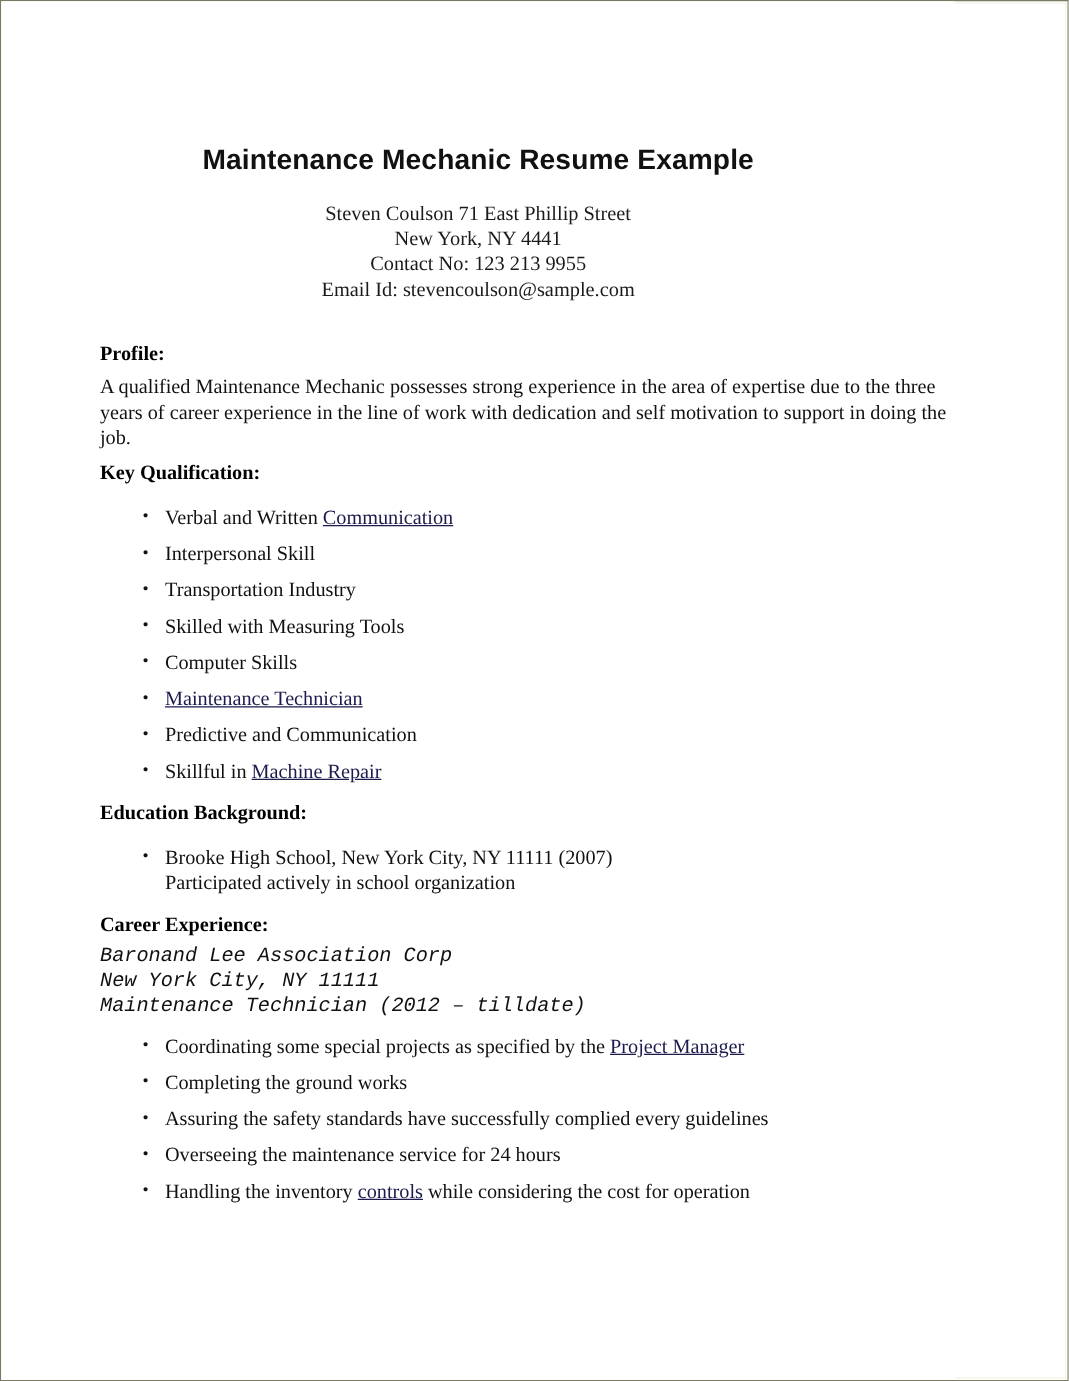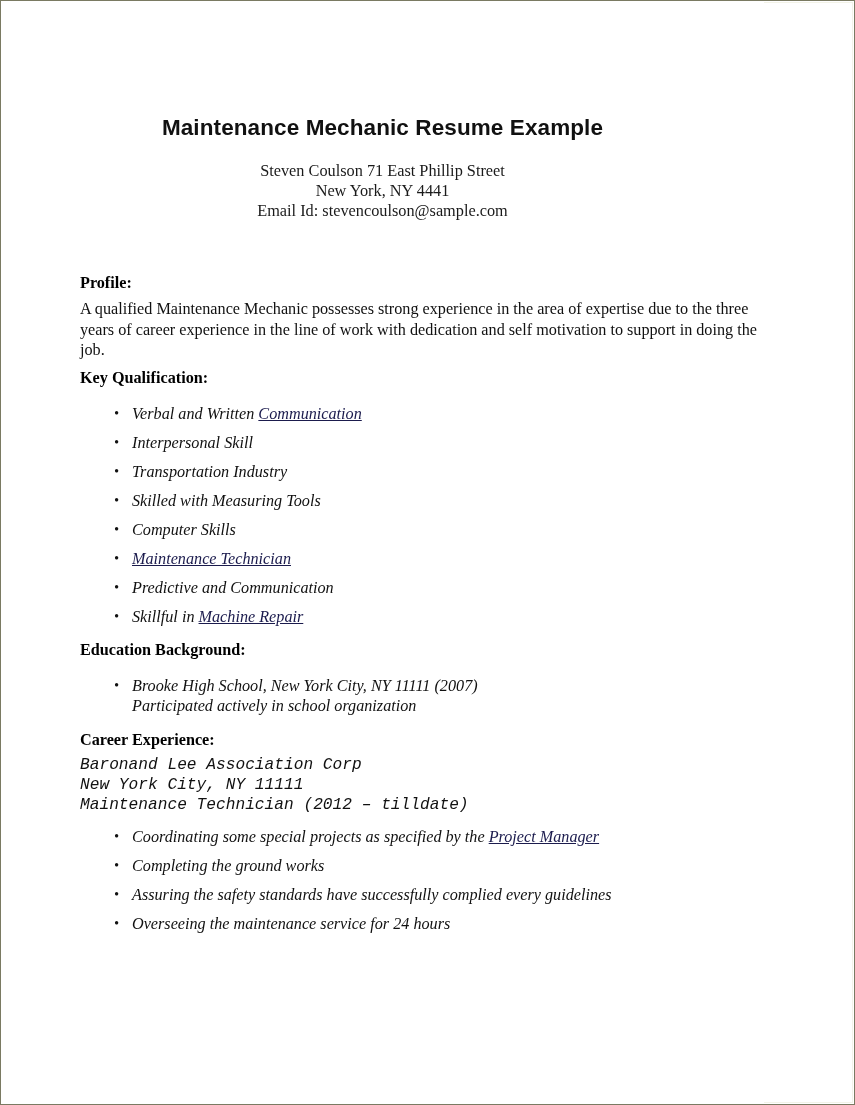--- a/index.html
+++ b/index.html
@@ -85,21 +85,20 @@
     margin: 0 0 7px 0;
     text-align: left;
     color: #111111;
   }
 
   
   ul.bullets {
     list-style: none;
     margin: 0;
     padding: 0;
-    font-style: italic;
   }
   ul.bullets > li {
     position: relative;
     padding-left: 52px;
     font-size: 16.2px;
     line-height: 20px;
     color: #111111;
   }
   ul.bullets > li::before {
     content: "\2022";
@@ -146,20 +145,21 @@
 <body>
 
 <div class="page">
   <div class="sheet">
 
     <h1 class="doc-title">Maintenance Mechanic Resume Example</h1>
 
     <div class="contact-block">
       <div class="contact-line">Steven Coulson 71 East Phillip Street</div>
       <div class="contact-line">New York, NY 4441</div>
+      <div class="contact-line">Contact No: 123 213 9955</div>
       <div class="contact-line">Email Id: stevencoulson@sample.com</div>
     </div>
 
     <div class="content">
 
       <div class="section-heading">Profile:</div>
       <p class="profile-text">A qualified Maintenance Mechanic possesses strong experience in the area of expertise due to the three years of career experience in the line of work with dedication and self motivation to support in doing the job.</p>
 
       <div class="section-heading tight">Key Qualification:</div>
       <div class="gap-qual"></div>
@@ -192,17 +192,18 @@
         <div>Baronand Lee Association Corp</div>
         <div>New York City, NY 11111</div>
         <div>Maintenance Technician (2012 – tilldate)</div>
       </div>
       <div class="gap-exp"></div>
       <ul class="bullets exp-list" id="exp-list">
           <li><span>Coordinating some special projects as specified by the </span><a class="doclink" href="#">Project Manager</a></li>
           <li><span>Completing the ground works</span></li>
           <li><span>Assuring the safety standards have successfully complied every guidelines</span></li>
           <li><span>Overseeing the maintenance service for 24 hours</span></li>
+          <li><span>Handling the inventory </span><a class="doclink" href="#">controls</a><span> while considering the cost for operation</span></li>
         </ul>
 
     </div>
   </div>
 </div>
 
 </body></html>

